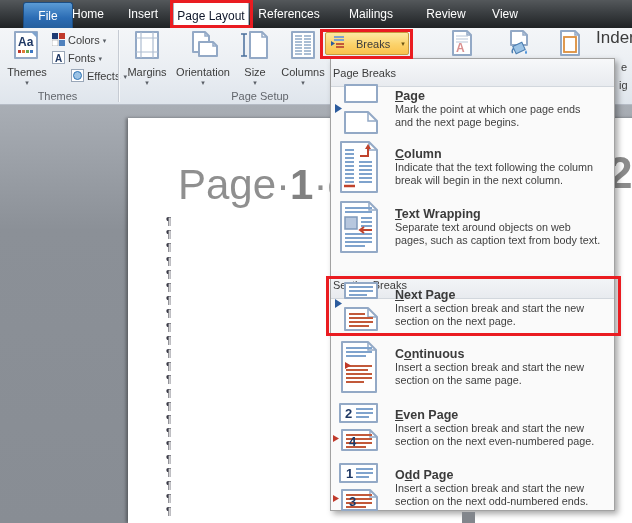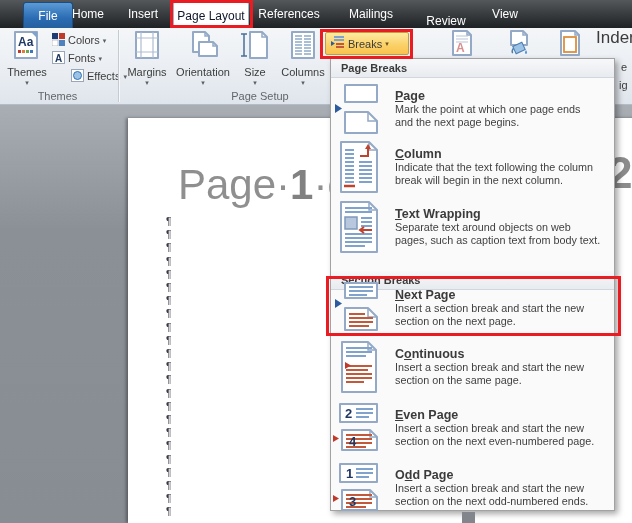--- a/index.html
+++ b/index.html
@@ -26,41 +26,41 @@
   .bigbtn{position:absolute;top:2px;height:60px;display:flex;flex-direction:column;
     align-items:center;justify-content:flex-start;gap:1px;border-radius:2px;cursor:default;}
   .bigbtn .lbl{font-size:11px;color:#3c3c3c;line-height:11px;margin-top:2px;}
   .dar{font-size:7px;color:#5a5f66;line-height:7px;}
   .smallbtn{position:absolute;height:18px;display:flex;align-items:center;gap:3px;
     font-size:11px;color:#3c3c3c;}
   .grouplabel{position:absolute;top:62px;font-size:11px;color:#62666c;text-align:center;}
   .breaks-btn{position:absolute;left:325px;top:4px;width:84px;height:23px;
     background:linear-gradient(#fdeaa2,#fbd26a 55%,#fac24d);
     border:1px solid #c79c3f;border-radius:2px;display:flex;align-items:center;
-    gap:3px;padding:0 4px;font-size:11px;color:#3c3c3c;}
+    gap:11px;padding:0 4px;font-size:11px;color:#3c3c3c;}
   .ribicon{position:absolute;top:4px;width:30px;height:26px;display:flex;align-items:center;justify-content:center;}
   .indent-lbl{position:absolute;left:596px;top:0;font-size:17px;color:#3c3c3c;}
   .frag{position:absolute;font-size:11px;color:#3c3c3c;}
   
   .docarea{position:absolute;left:0;top:105px;width:632px;height:418px;
     background:linear-gradient(#a9aeb5,#8b9097 30%,#888d94);z-index:1;}
   .page{position:absolute;left:128px;top:13px;width:520px;height:405px;background:#fff;
     box-shadow:-2px 0 3px rgba(0,0,0,.35);}
   .heading{position:absolute;left:50px;top:43px;font-size:42px;color:#8f8f8f;
     letter-spacing:0px;white-space:nowrap;}
   .heading .hb{font-weight:bold;color:#818181;}
   .bigtwo{position:absolute;left:480px;top:30px;font-size:44px;font-weight:bold;color:#8b8b8b;}
   .pilcrows{position:absolute;left:38px;top:97px;font-size:10px;color:#3a3a46;line-height:13.2px;}
   .pilcrows span{display:block;}
   
   .menu{position:absolute;left:330px;top:58px;width:285px;height:453px;background:#fafafa;
     border:1px solid #a2a2a2;box-shadow:3px 3px 6px rgba(0,0,0,.35);z-index:30;}
-  .mhead{position:absolute;left:0;width:283px;height:19px;
+  .mhead{position:absolute;left:0;width:283px;height:28px;
     background:linear-gradient(#f7f8fa,#e8ebef);border-bottom:1px solid #d2d7dd;
-    font-size:11px;font-weight:bold;color:#3b3b3b;display:flex;align-items:center;padding-left:10px;}
+    font-size:11px;font-weight:normal;color:#3b3b3b;display:flex;align-items:center;padding-left:2px;}
   .mi{position:absolute;left:0;width:283px;height:57px;display:flex;align-items:center;cursor:default;}
   .mi-ic{width:56px;height:54px;flex:0 0 56px;display:flex;align-items:center;justify-content:center;}
   .mi-tx{flex:1;padding-left:8px;}
   .mi-t{font-size:12.5px;font-weight:bold;color:#3b3b3b;line-height:14px;}
   .mi-t .ac{text-decoration:underline;}
   .mi-d{font-size:10.8px;color:#3f3f3f;line-height:13px;white-space:nowrap;}
   
   .redbox{position:absolute;border:3px solid #ea1c21;z-index:40;pointer-events:none;}
   .grayhandle{position:absolute;left:462px;top:512px;width:13px;height:11px;background:#82868c;z-index:31;}
   
@@ -89,21 +89,21 @@
       </div>
     <div class="tab active" style="left:173px;width:76px;">
         <span>Page Layout</span>
       </div>
     <div class="tab" style="left:256px;width:66px;">
         <span>References</span>
       </div>
     <div class="tab" style="left:340px;width:62px;">
         <span>Mailings</span>
       </div>
-    <div class="tab" style="left:418px;width:56px;align-items:flex-end;">
+    <div class="tab" style="left:418px;width:56px;">
         <span>Review</span>
       </div>
     <div class="tab" style="left:482px;width:46px;">
         <span>View</span>
       </div>
   </div>
 
   <div class="ribbon">
 
     <div class="bigbtn" style="left:5px;width:44px;">

